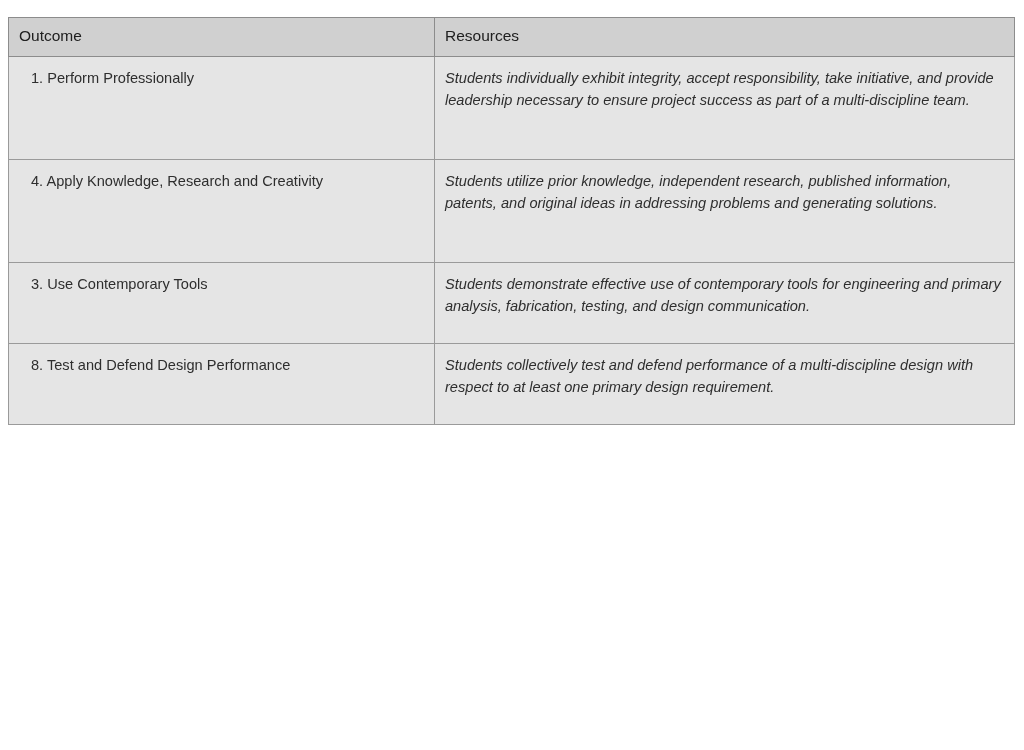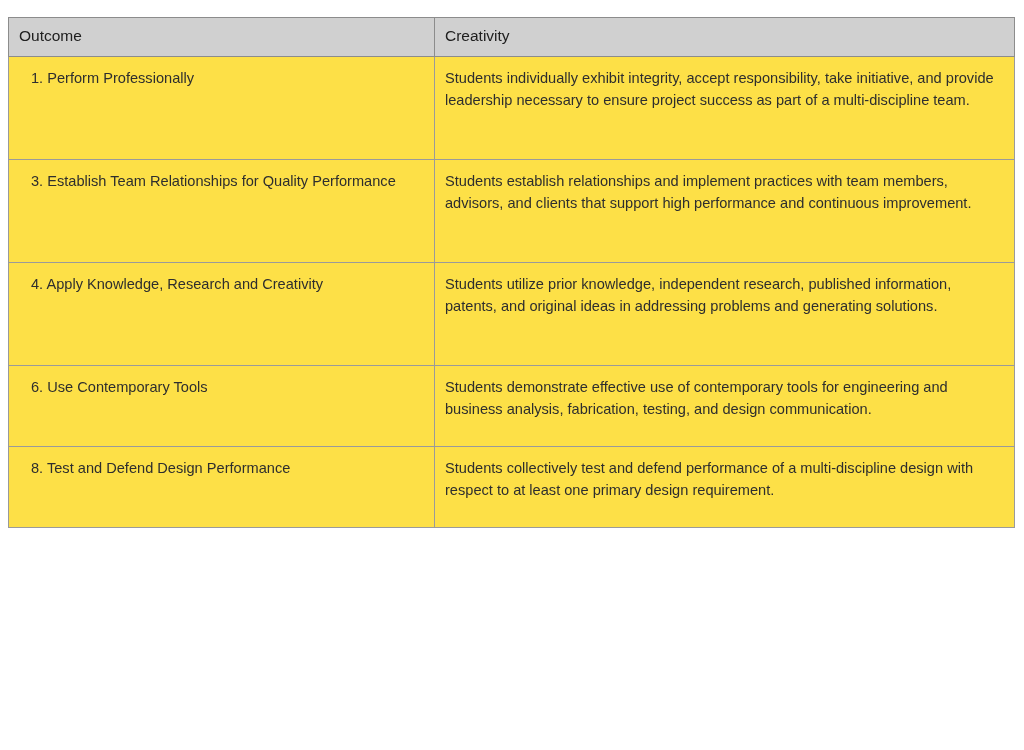--- a/index.html
+++ b/index.html
@@ -43,64 +43,61 @@
     line-height: 1.3;
     color: #202020;
     height: 23px;
   }
   .outcomes-table tbody td {
     border: 1px solid #9a9a9a;
     vertical-align: top;
     font-size: 14.6px;
     line-height: 1.52;
     color: #2e2e2e;
-    background: #fde047;
+    background: #e5e5e5;
   }
   td.outcome-cell {
     padding: 10px 10px 10px 22px;
     text-indent: -6px;
     padding-left: 28px;
   }
   td.definition-cell {
     padding: 10px 12px 2px 10px;
+    font-style: italic;
   }
   .row-h4 td { height: 82px; }
   .row-h3 td { height: 60px; }
 </style>
 </head>
 <body>
 
 <div class="page">
   <table class="outcomes-table">
     <colgroup>
       <col class="col-outcome">
       <col class="col-definition">
     </colgroup>
     <thead>
       <tr>
         <th>Outcome</th>
-        <th>Creativity</th>
+        <th>Resources</th>
       </tr>
     </thead>
     <tbody>
       <tr class="row-h4">
         <td class="outcome-cell">1. Perform Professionally</td>
         <td class="definition-cell">Students individually exhibit integrity, accept responsibility, take initiative, and provide leadership necessary to ensure project success as part of a multi-discipline team.</td>
       </tr>
       <tr class="row-h4">
-        <td class="outcome-cell">3. Establish Team Relationships for Quality Performance</td>
-        <td class="definition-cell">Students establish relationships and implement practices with team members, advisors, and clients that support high performance and continuous improvement.</td>
-      </tr>
-      <tr class="row-h4">
         <td class="outcome-cell">4. Apply Knowledge, Research and Creativity</td>
         <td class="definition-cell">Students utilize prior knowledge, independent research, published information, patents, and original ideas in addressing problems and generating solutions.</td>
       </tr>
       <tr class="row-h3">
-        <td class="outcome-cell">6. Use Contemporary Tools</td>
-        <td class="definition-cell">Students demonstrate effective use of contemporary tools for engineering and business analysis, fabrication, testing, and design communication.</td>
+        <td class="outcome-cell">3. Use Contemporary Tools</td>
+        <td class="definition-cell">Students demonstrate effective use of contemporary tools for engineering and primary analysis, fabrication, testing, and design communication.</td>
       </tr>
       <tr class="row-h3">
         <td class="outcome-cell">8. Test and Defend Design Performance</td>
         <td class="definition-cell">Students collectively test and defend performance of a multi-discipline design with respect to at least one primary design requirement.</td>
       </tr>
 
     </tbody>
   </table>
 </div>
 

